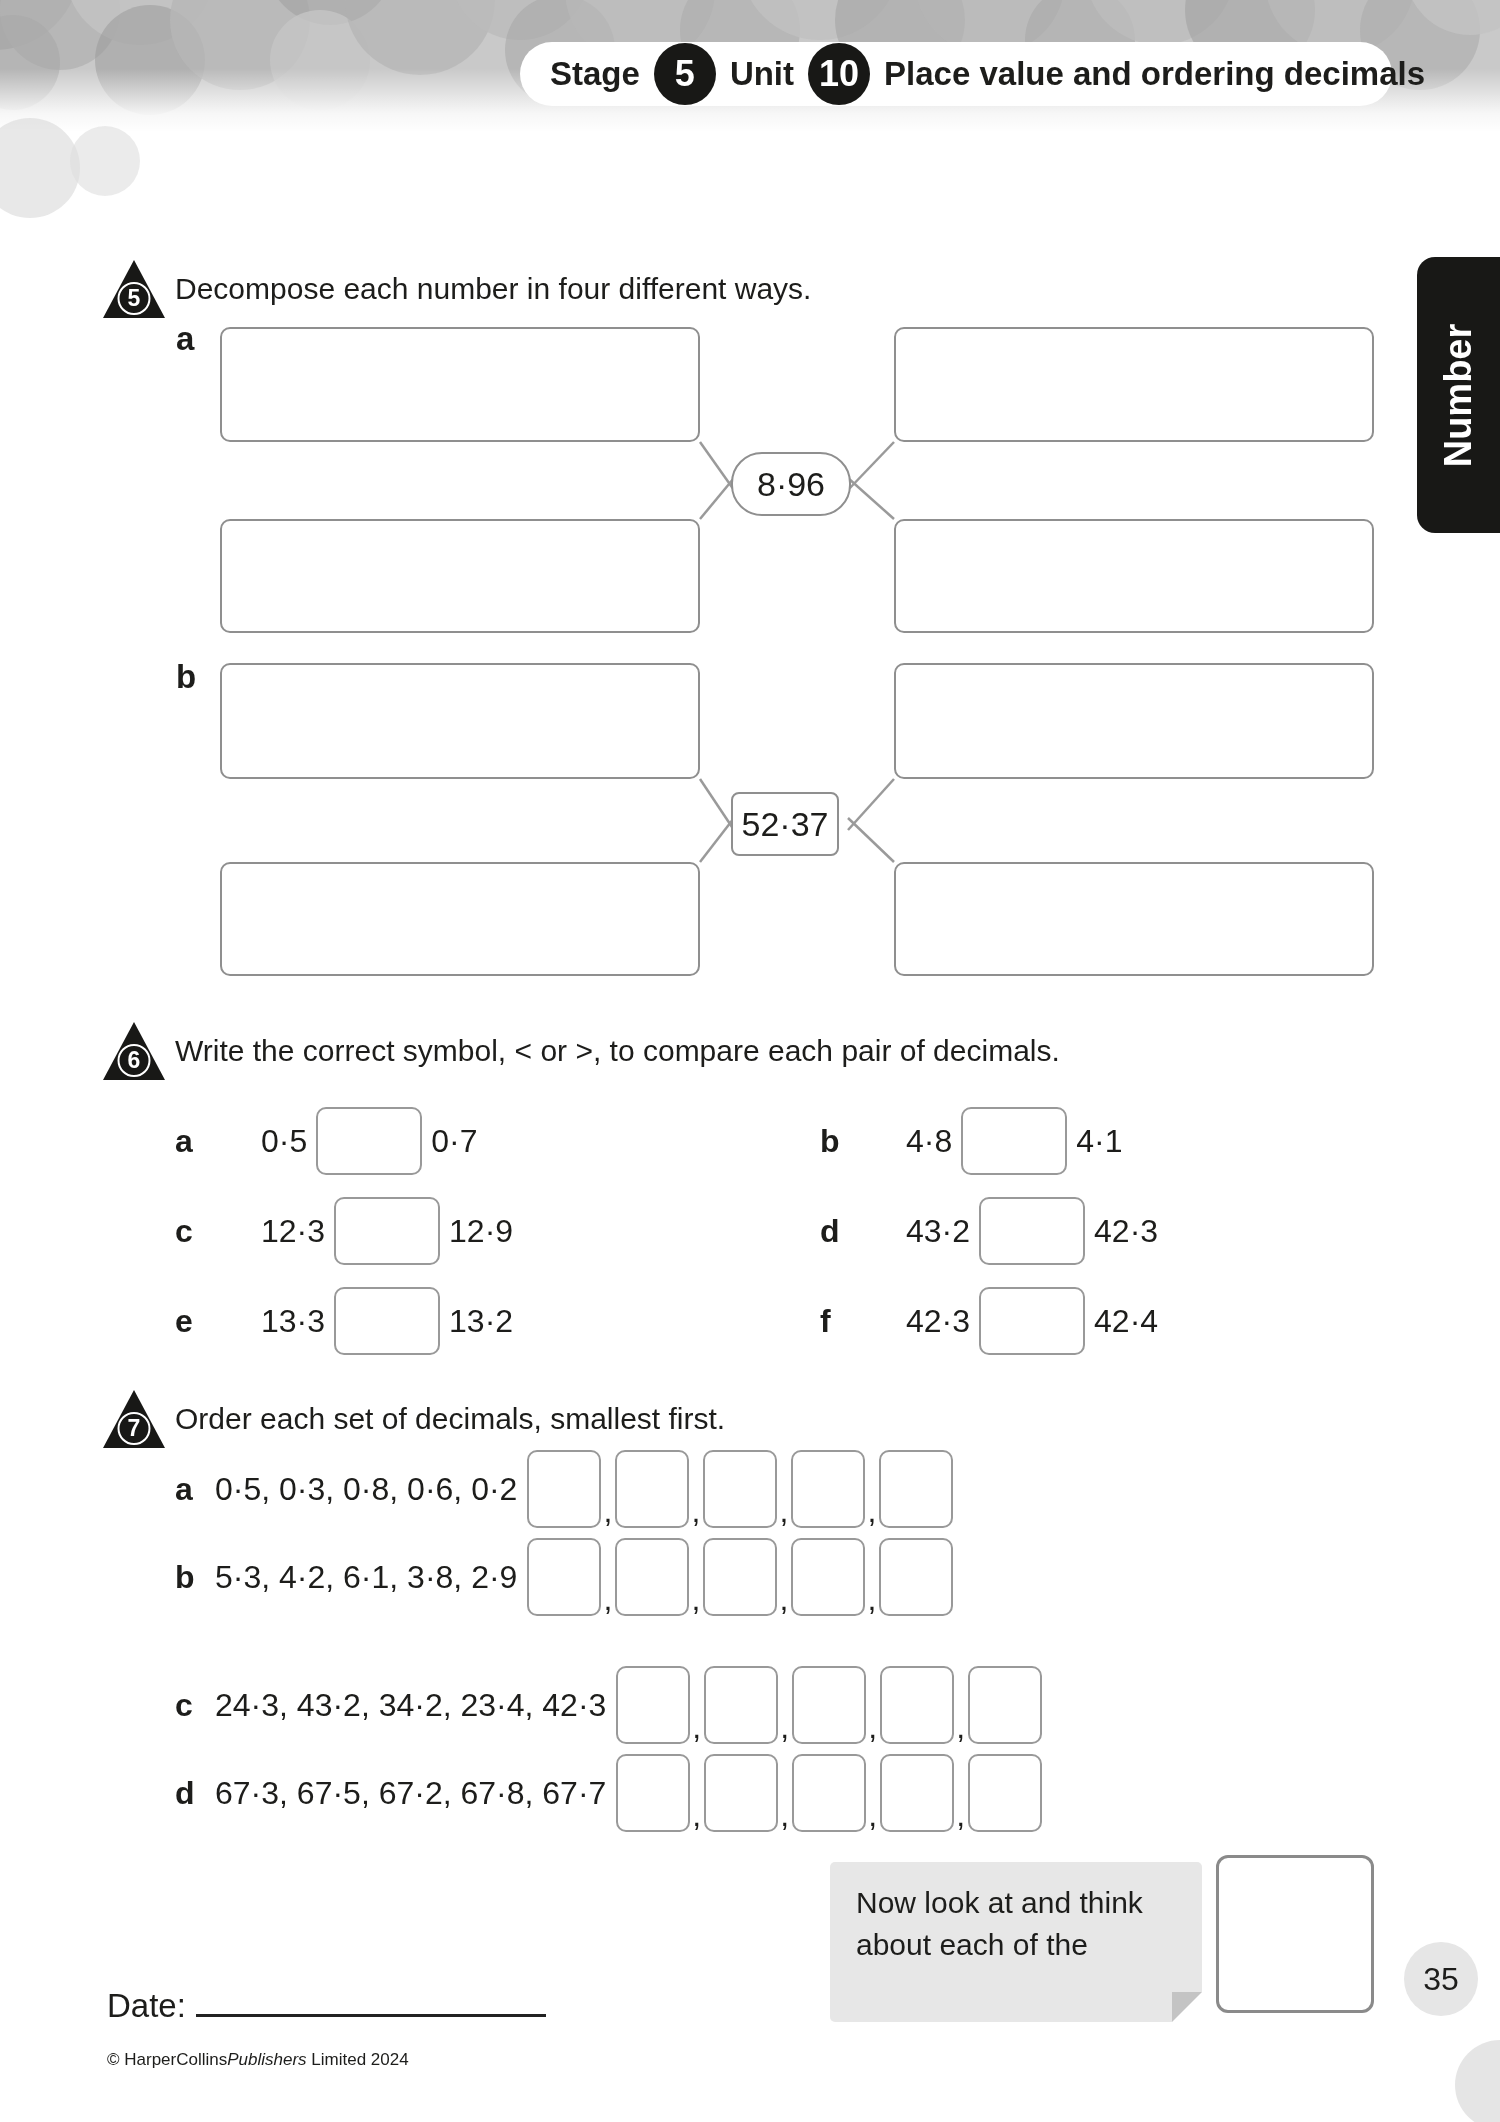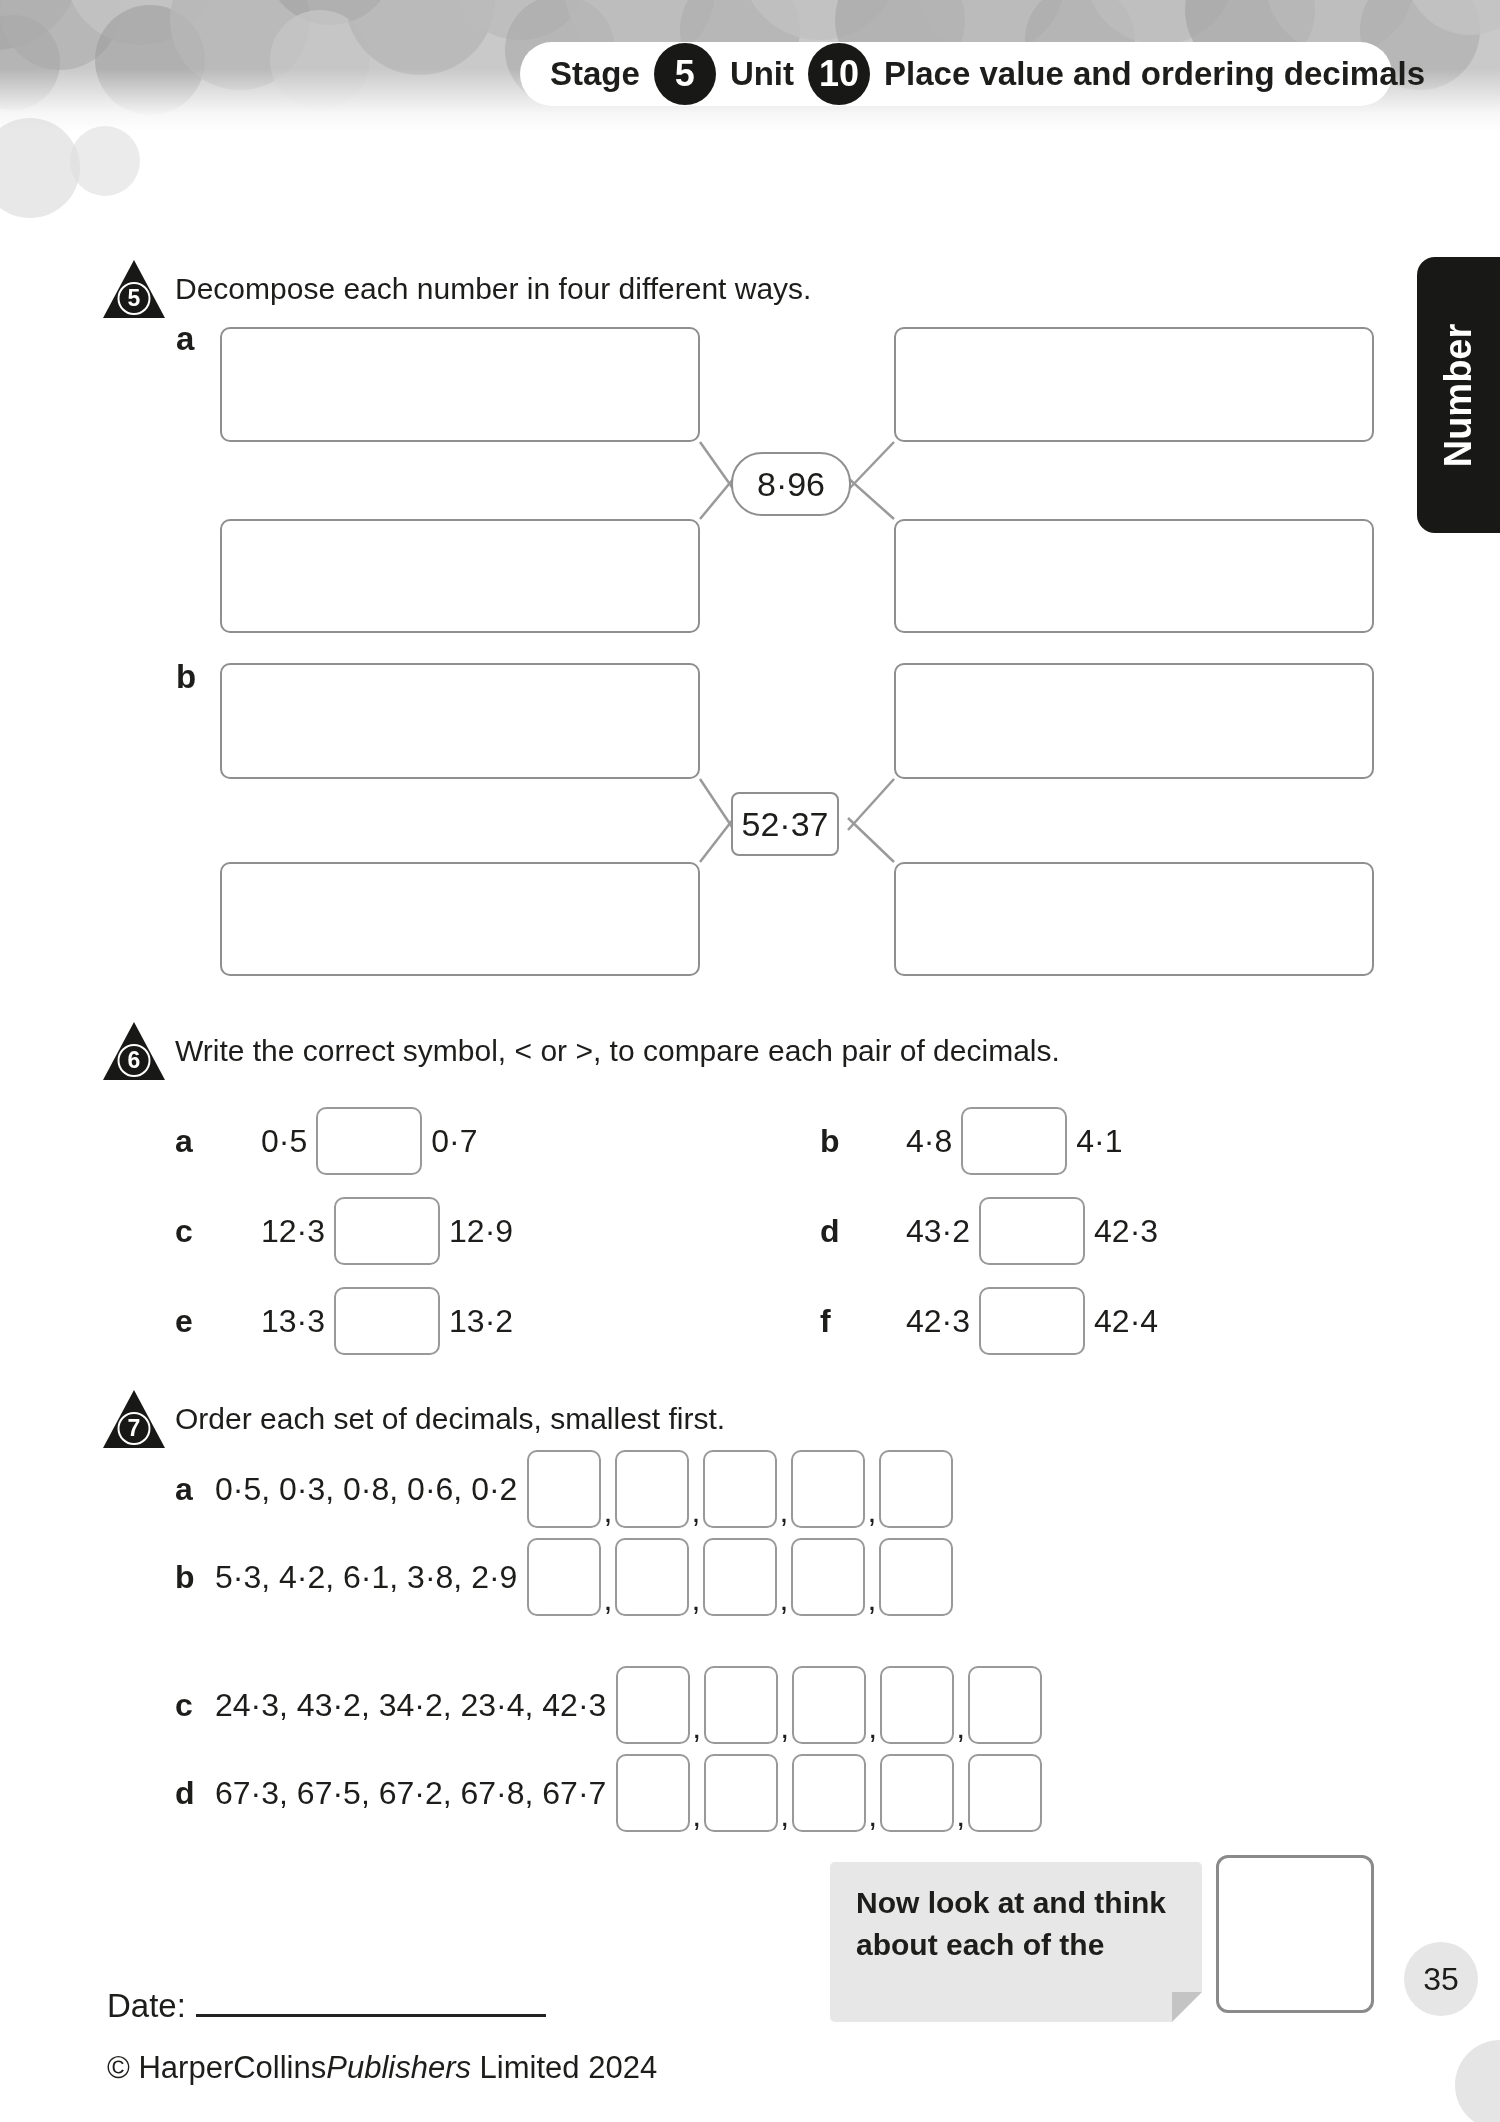--- a/index.html
+++ b/index.html
@@ -50,28 +50,28 @@
 
   
   .q7-row{position:absolute;display:flex;align-items:center;font-size:32px;}
   .q7-row .lbl{font-weight:bold;width:40px;}
   .q7-row .nums{margin-right:10px;white-space:nowrap;}
   .obox{width:74px;height:78px;background:#fff;border:2.5px solid #999;border-radius:10px;box-sizing:border-box;flex:0 0 auto;}
   .q7-row .comma{align-self:flex-end;width:10px;margin:0 2px;line-height:34px;}
 
   
   .note{position:absolute;left:830px;top:1862px;width:372px;height:160px;background:#e7e7e7;border-radius:5px;
-    padding:20px 0 0 26px;box-sizing:border-box;font-size:30px;line-height:42px;font-weight:bold;}
+    padding:20px 0 0 26px;box-sizing:border-box;font-size:30px;line-height:42px;}
   .note .fold{position:absolute;right:0;bottom:0;width:0;height:0;
     border-top:30px solid #c4c4c4;border-right:30px solid #ffffff;}
   .ican-box{position:absolute;left:1216px;top:1855px;width:158px;height:158px;background:#fff;
     border:3px solid #8a8a8a;border-radius:12px;box-sizing:border-box;}
   .date-row{position:absolute;left:107px;top:1984px;font-size:33px;}
   .date-line{display:inline-block;width:350px;border-bottom:3px solid #222;height:30px;margin-left:10px;}
-  .copyright{position:absolute;left:107px;top:2050px;font-size:31px;}
+  .copyright{position:absolute;left:107px;top:2050px;font-size:17px;}
   .page-circle{position:absolute;left:1404px;top:1942px;width:74px;height:74px;border-radius:50%;
     background:#e6e6e6;display:flex;align-items:center;justify-content:center;font-size:32px;}
   .it{font-style:italic;}
   .bold{font-weight:normal;}
 </style>
 </head>
 <body>
 
 <div class="page">
 

